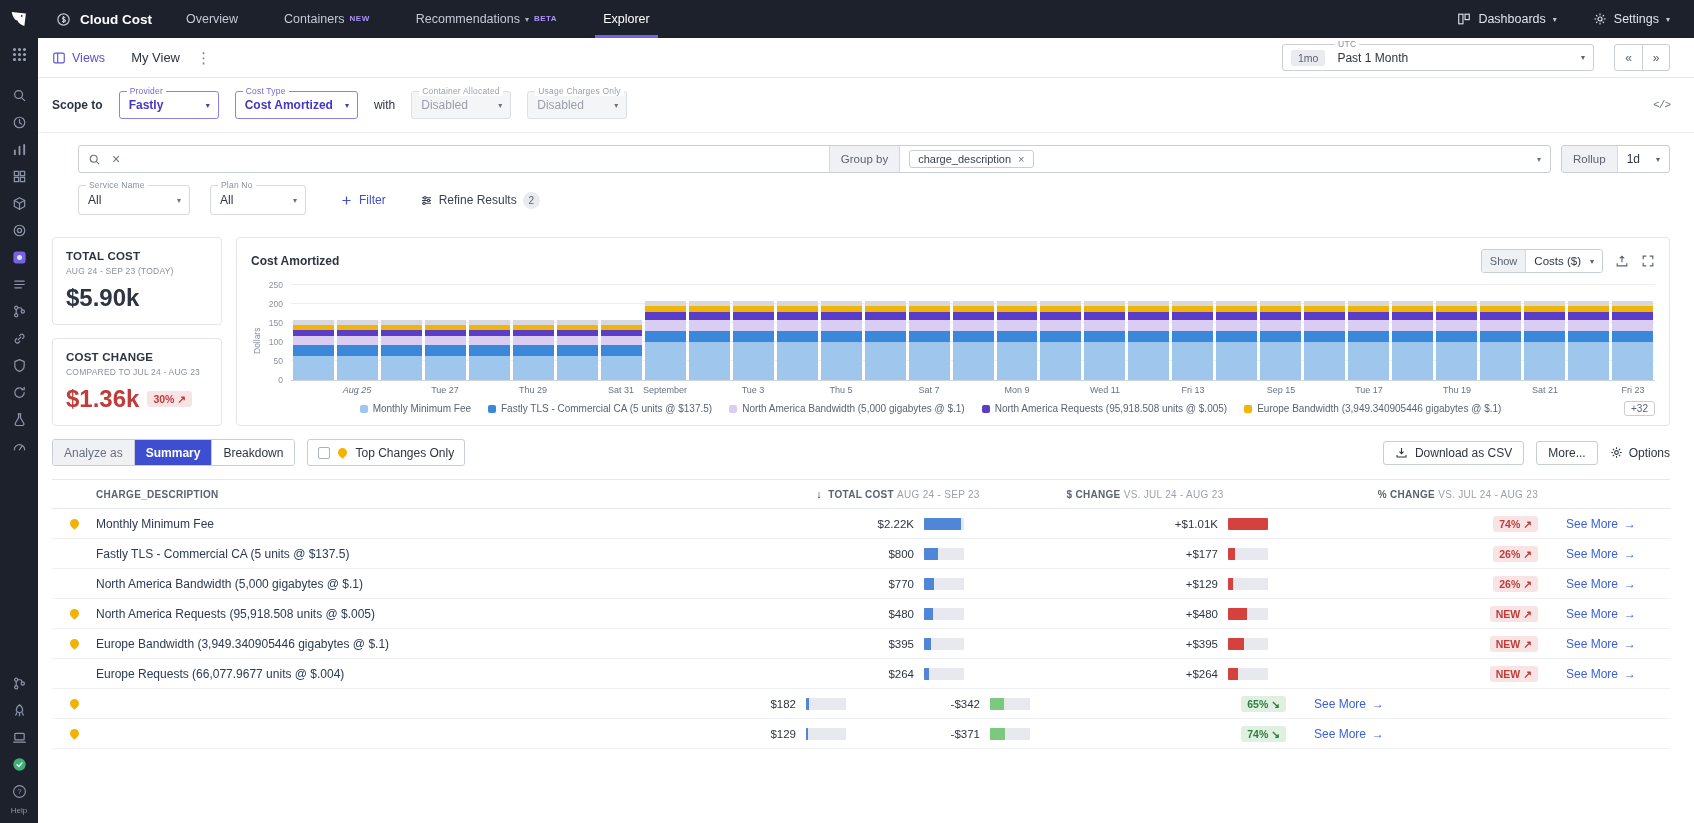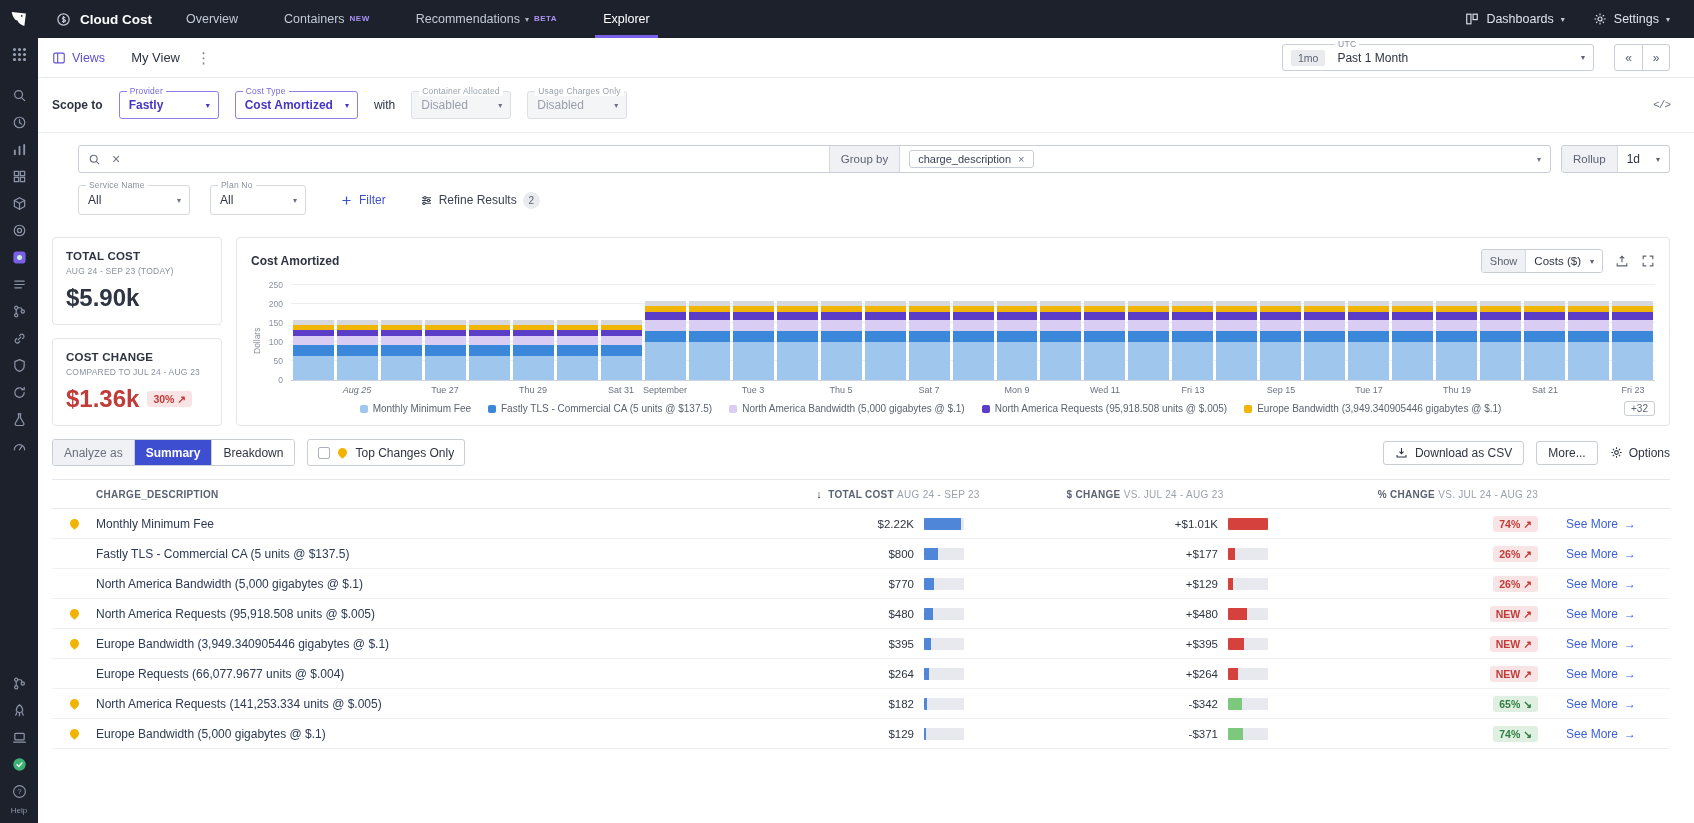--- a/index.html
+++ b/index.html
@@ -28,21 +28,21 @@
   .nav-left{display:flex;align-items:center;height:100%}
   .app-icon{display:flex;color:#c3c9d6}
   .app-icon svg{width:15px;height:15px}
   .app-title{color:#fff;font-size:13.5px;font-weight:700;margin:0 34px 0 9px;white-space:nowrap}
   .nav-items{display:flex;height:100%}
   .nav-item{color:#c3c9d6;font-size:12.5px;margin-right:46px;height:100%;display:flex;align-items:center;gap:5px;cursor:pointer;position:relative;white-space:nowrap}
   .nav-item.active{color:#fff}
   .nav-item.active::after{content:"";position:absolute;left:-8px;right:-8px;bottom:0;height:3px;background:#7a5fe8}
   .nav-badge{font-size:8px;color:#ab93f5;font-weight:700;letter-spacing:.5px;transform:translateY(-1px)}
   .chev{font-size:8px;opacity:.85}
-  .nav-right{display:flex;align-items:center;gap:28px}
+  .nav-right{display:flex;align-items:center;gap:36px}
   .nav-link{color:#dfe3ec;font-size:12.5px;display:flex;align-items:center;gap:7px;cursor:pointer;white-space:nowrap}
   .nav-link svg{width:14px;height:14px}
 
   
   .views-bar{height:40px;border-bottom:1px solid #e6e8ee;display:flex;align-items:center;justify-content:space-between;padding:0 24px 0 14px;flex-shrink:0;background:#fff}
   .views-left{display:flex;align-items:center}
   .views-btn{color:#5f4fd0;display:flex;gap:6px;font-size:12.5px;align-items:center;cursor:pointer}
   .views-btn svg{width:14px;height:14px}
   .view-name{font-size:13px;color:#2e3442;margin-left:26px}
   .kebab{color:#7c8292;font-size:15px;cursor:pointer;padding:0 6px;margin-left:10px}
@@ -1004,21 +1004,20 @@
             </div>
       <div class="td-pct"><span class="pct-badge up">NEW ↗</span></div>
       <div class="td-more">
               <a class="see-more">See More <span>→</span></a>
             </div>
           </div>
           <div class="tgrid trow">
       <div class="td-flag">
               <span class="flag"></span>
             </div>
-      <div class="td-desc">North America Requests (141,253.334 units @ $.005)</div>
       <div class="td-val">$182</div>
       <div class="td-bar">
               <span class="track">
                 <span class="fillb blue" style="width:8%"></span>
               </span>
             </div>
       <div class="td-val">-$342</div>
       <div class="td-bar">
               <span class="track">
                 <span class="fillb green" style="width:34%"></span>
@@ -1026,21 +1025,20 @@
             </div>
       <div class="td-pct"><span class="pct-badge down">65% ↘</span></div>
       <div class="td-more">
               <a class="see-more">See More <span>→</span></a>
             </div>
           </div>
           <div class="tgrid trow">
       <div class="td-flag">
               <span class="flag"></span>
             </div>
-      <div class="td-desc">Europe Bandwidth (5,000 gigabytes @ $.1)</div>
       <div class="td-val">$129</div>
       <div class="td-bar">
               <span class="track">
                 <span class="fillb blue" style="width:6%"></span>
               </span>
             </div>
       <div class="td-val">-$371</div>
       <div class="td-bar">
               <span class="track">
                 <span class="fillb green" style="width:37%"></span>

